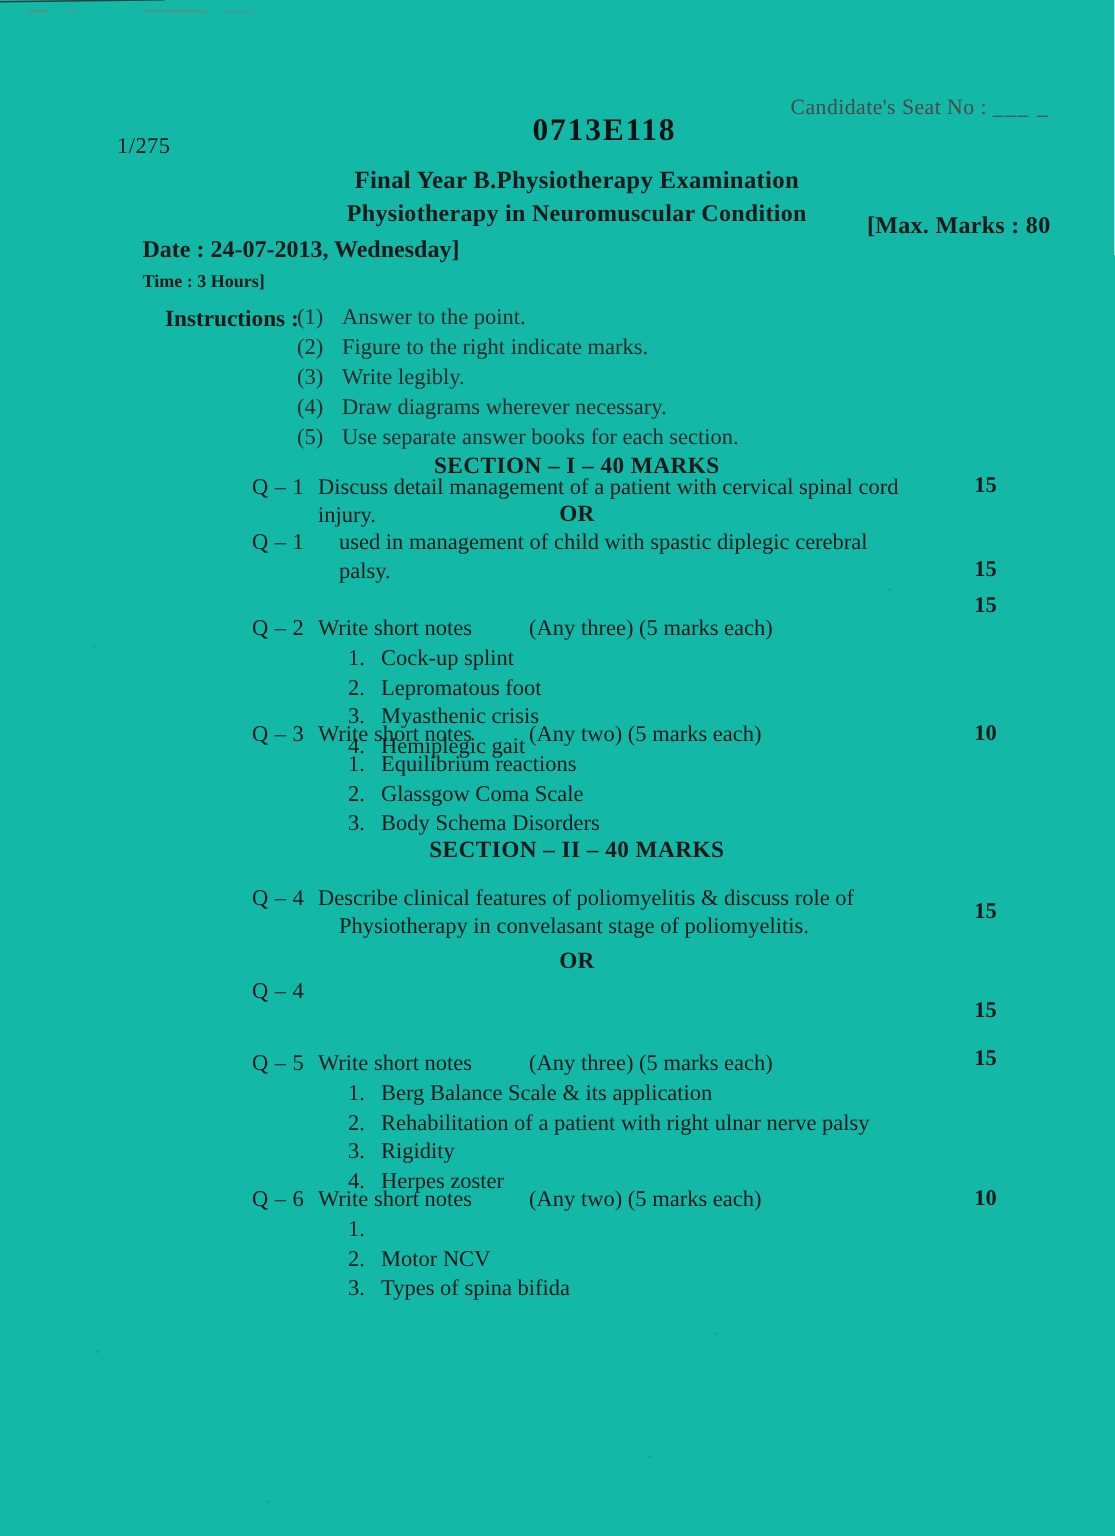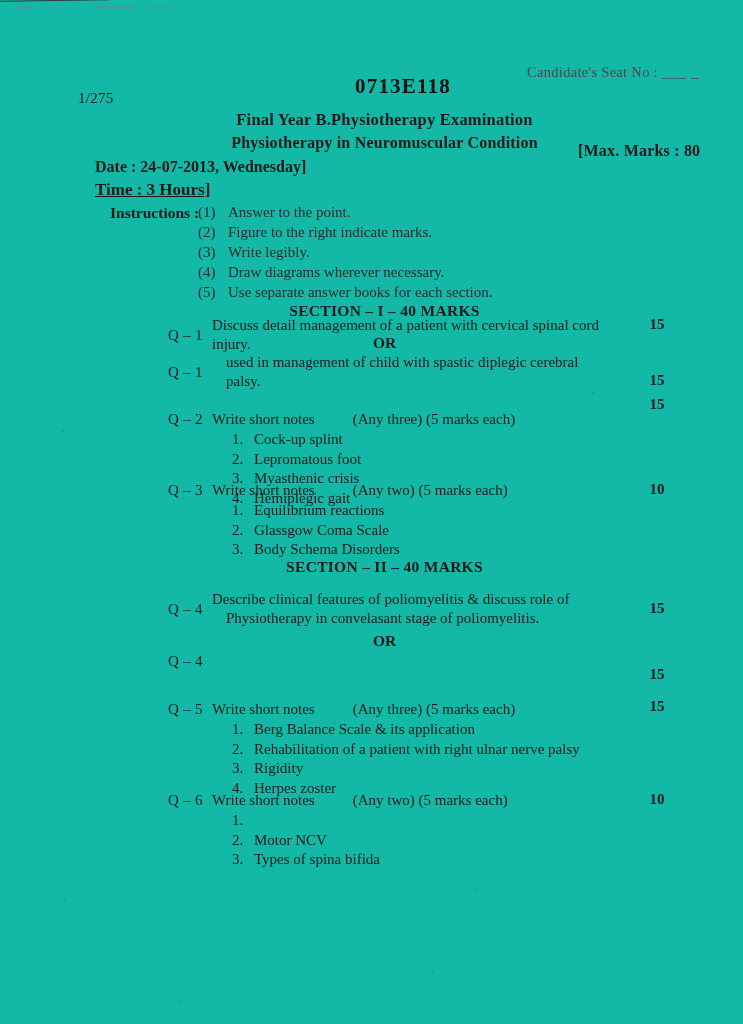--- a/index.html
+++ b/index.html
@@ -84,23 +84,22 @@
     letter-spacing: 0.2px;
   }
 
   .date-line {
     left: 95px; top: 158px;
     font-size: 16px;
     font-weight: bold;
   }
   .time-line {
     left: 95px; top: 180px;
-    font-size: 17px;
-    font-weight: bold;
-    text-decoration: underline;
+    font-size: 12px;
+    font-weight: bold;
   }
 
   .instr-label {
     left: 110px; top: 204px;
     font-size: 15.5px;
     font-weight: bold;
   }
   .instr-list {
     left: 198px; top: 202px;
     width: 420px;
@@ -132,21 +131,21 @@
     width: 743px;
     text-align: center;
     font-size: 15.5px;
     font-weight: bold;
     transform: translateX(13px);
   }
 
   .q-block { left: 168px; width: 440px; }
   .q-row {
     display: flex;
-    align-items: center;
+    align-items: flex-start;
     font-size: 15px;
     line-height: 19px;
   }
   .q-label {
     width: 44px;
     flex: none;
     letter-spacing: 0.3px;
   }
   .q-body { flex: 1; }
   .q-body .cont { display: block; padding-left: 14px; }

